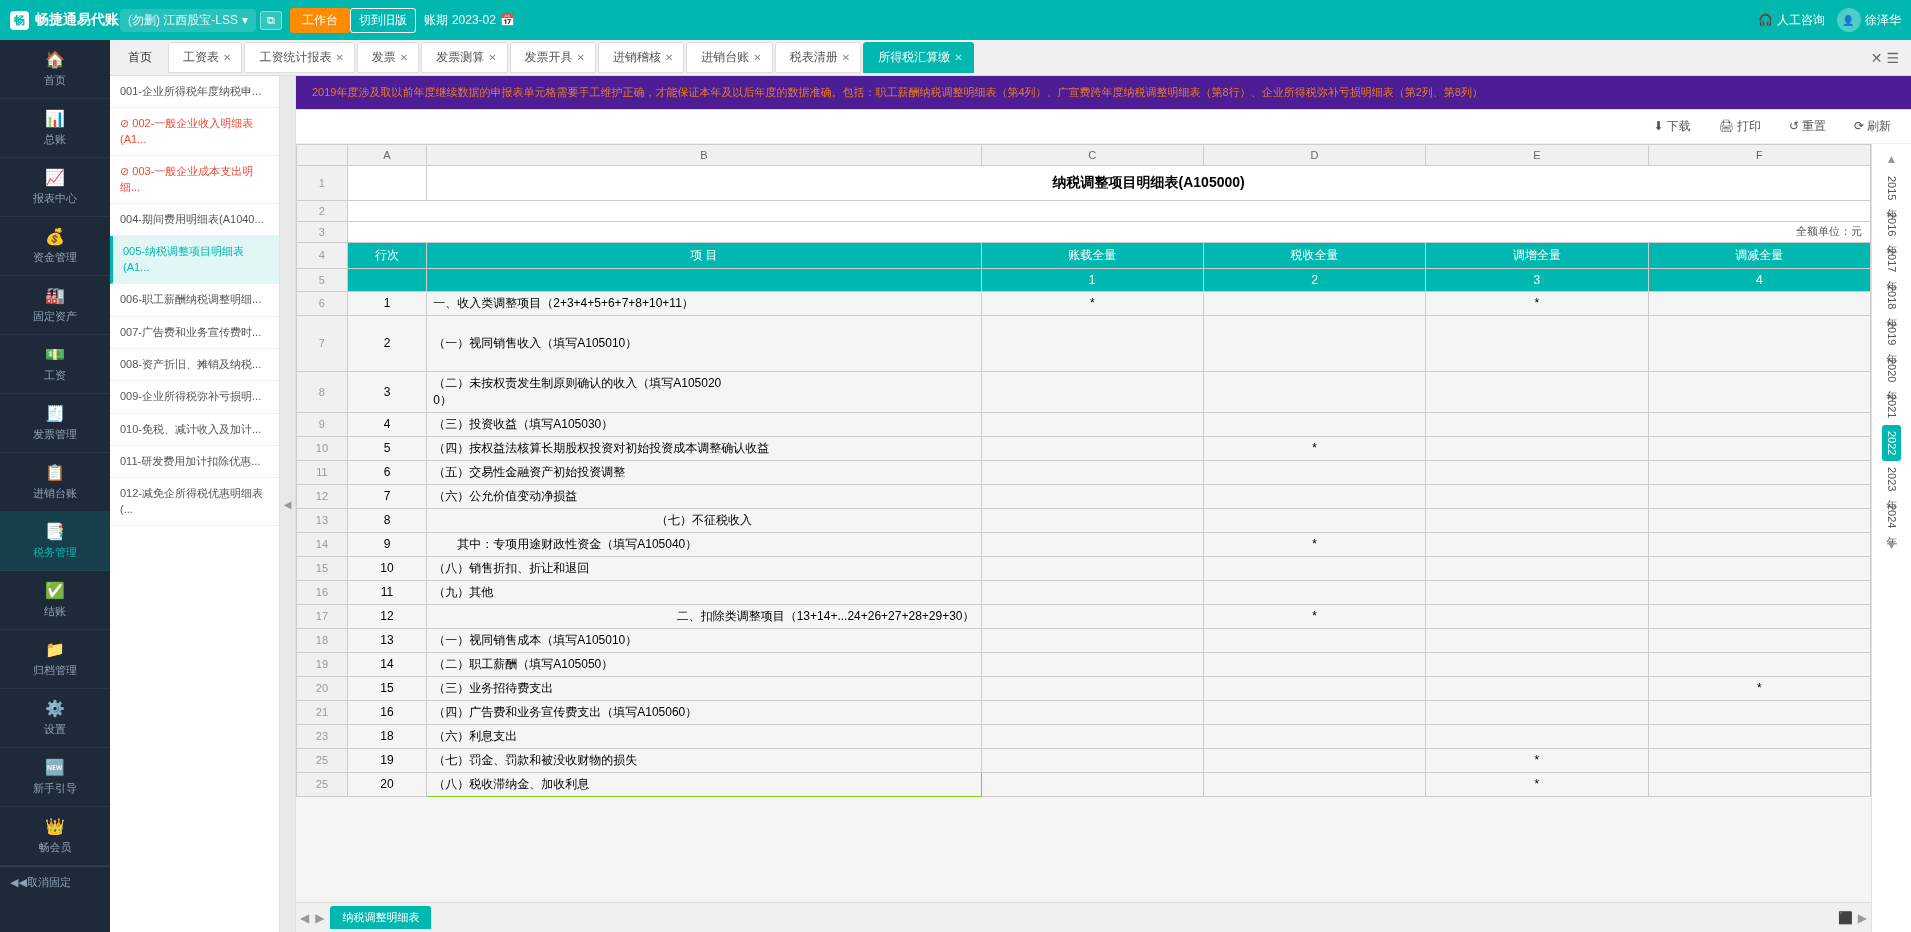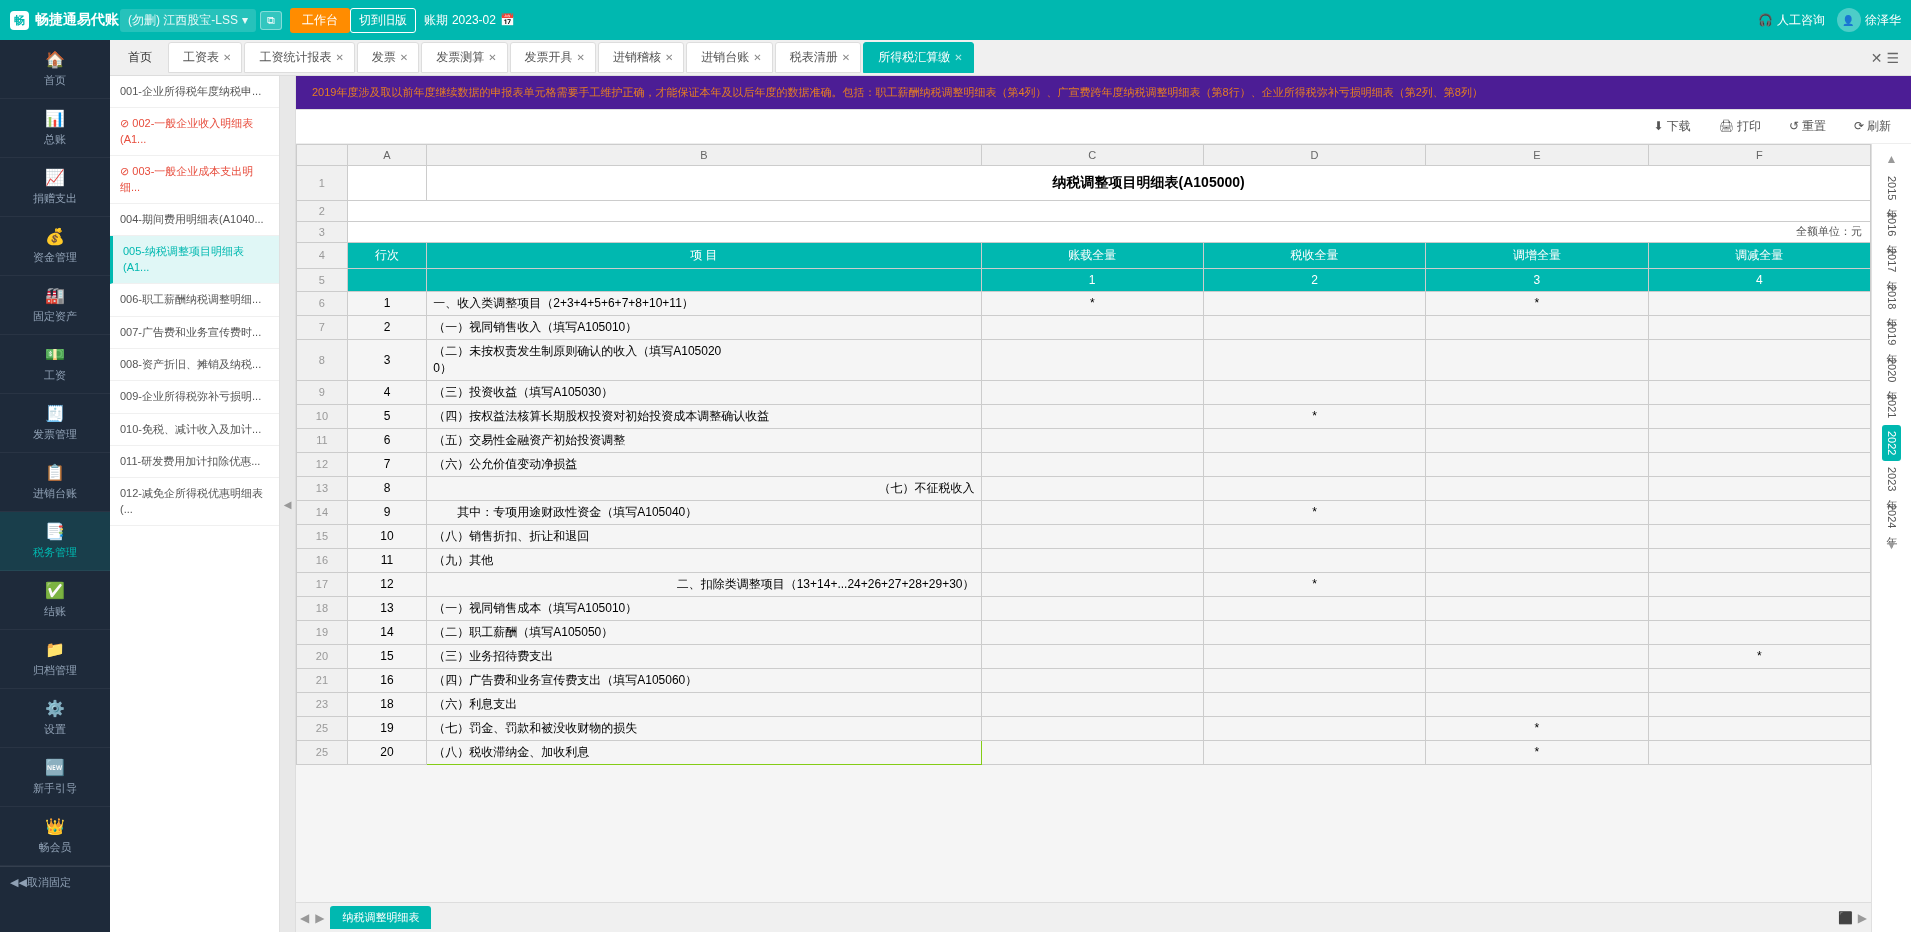--- a/index.html
+++ b/index.html
@@ -122,21 +122,21 @@
       <div class="sidebar-item">
         <span class="icon">🏠</span>
         <span>首页</span>
       </div>
       <div class="sidebar-item">
         <span class="icon">📊</span>
         <span>总账</span>
       </div>
       <div class="sidebar-item">
         <span class="icon">📈</span>
-        <span>捐赠支出</span>
+        <span>报表中心</span>
       </div>
       <div class="sidebar-item">
         <span class="icon">💰</span>
         <span>资金管理</span>
       </div>
       <div class="sidebar-item">
         <span class="icon">🏭</span>
         <span>固定资产</span>
       </div>
       <div class="sidebar-item">
@@ -340,21 +340,21 @@
                       <td style="border:1px solid #ccc; text-align:center;">1</td>
                       <td style="border:1px solid #ccc; text-align:left; padding:3px 6px;">一、收入类调整项目（2+3+4+5+6+7+8+10+11）</td>
                       <td style="border:1px solid #ccc; text-align:center;">*</td>
                       <td style="border:1px solid #ccc;"></td>
                       <td style="border:1px solid #ccc; text-align:center;">*</td>
                       <td style="border:1px solid #ccc;"></td>
                     </tr>
                     <tr>
                       <td style="background:#f0f0f0; border:1px solid #ccc; text-align:center; color:#999; font-size:11px;">7</td>
                       <td style="border:1px solid #ccc; text-align:center;">2</td>
-                      <td style="border:1px solid #ccc; text-align:left; padding:3px 6px;">（一）视同销售收入（填写A105010）</td>
+                      <td style="border:1px solid #ccc; text-align:left; padding:19px 6px;">（一）视同销售收入（填写A105010）</td>
                       <td style="border:1px solid #ccc;"></td>
                       <td style="border:1px solid #ccc;"></td>
                       <td style="border:1px solid #ccc;"></td>
                       <td style="border:1px solid #ccc;"></td>
                     </tr>
                     <tr>
                       <td style="background:#f0f0f0; border:1px solid #ccc; text-align:center; color:#999; font-size:11px;">8</td>
                       <td style="border:1px solid #ccc; text-align:center;">3</td>
                       <td style="border:1px solid #ccc; text-align:left; padding:3px 6px;">（二）未按权责发生制原则确认的收入（填写A105020<br>0）</td>
                       <td style="border:1px solid #ccc;"></td>
@@ -394,21 +394,21 @@
                       <td style="border:1px solid #ccc; text-align:center;">7</td>
                       <td style="border:1px solid #ccc; text-align:left; padding:3px 6px;">（六）公允价值变动净损益</td>
                       <td style="border:1px solid #ccc;"></td>
                       <td style="border:1px solid #ccc;"></td>
                       <td style="border:1px solid #ccc;"></td>
                       <td style="border:1px solid #ccc;"></td>
                     </tr>
                     <tr>
                       <td style="background:#f0f0f0; border:1px solid #ccc; text-align:center; color:#999; font-size:11px;">13</td>
                       <td style="border:1px solid #ccc; text-align:center;">8</td>
-                      <td style="border:1px solid #ccc; text-align:right; padding:3px 6px;">（七）不征税收入</td>
+                      <td style="border:1px solid #ccc; text-align:center; padding:3px 6px;">（七）不征税收入</td>
                       <td style="border:1px solid #ccc;"></td>
                       <td style="border:1px solid #ccc;"></td>
                       <td style="border:1px solid #ccc;"></td>
                       <td style="border:1px solid #ccc;"></td>
                     </tr>
                     <tr>
                       <td style="background:#f0f0f0; border:1px solid #ccc; text-align:center; color:#999; font-size:11px;">14</td>
                       <td style="border:1px solid #ccc; text-align:center;">9</td>
                       <td style="border:1px solid #ccc; text-align:left; padding:3px 6px;">　　其中：专项用途财政性资金（填写A105040）</td>
                       <td style="border:1px solid #ccc;"></td>

